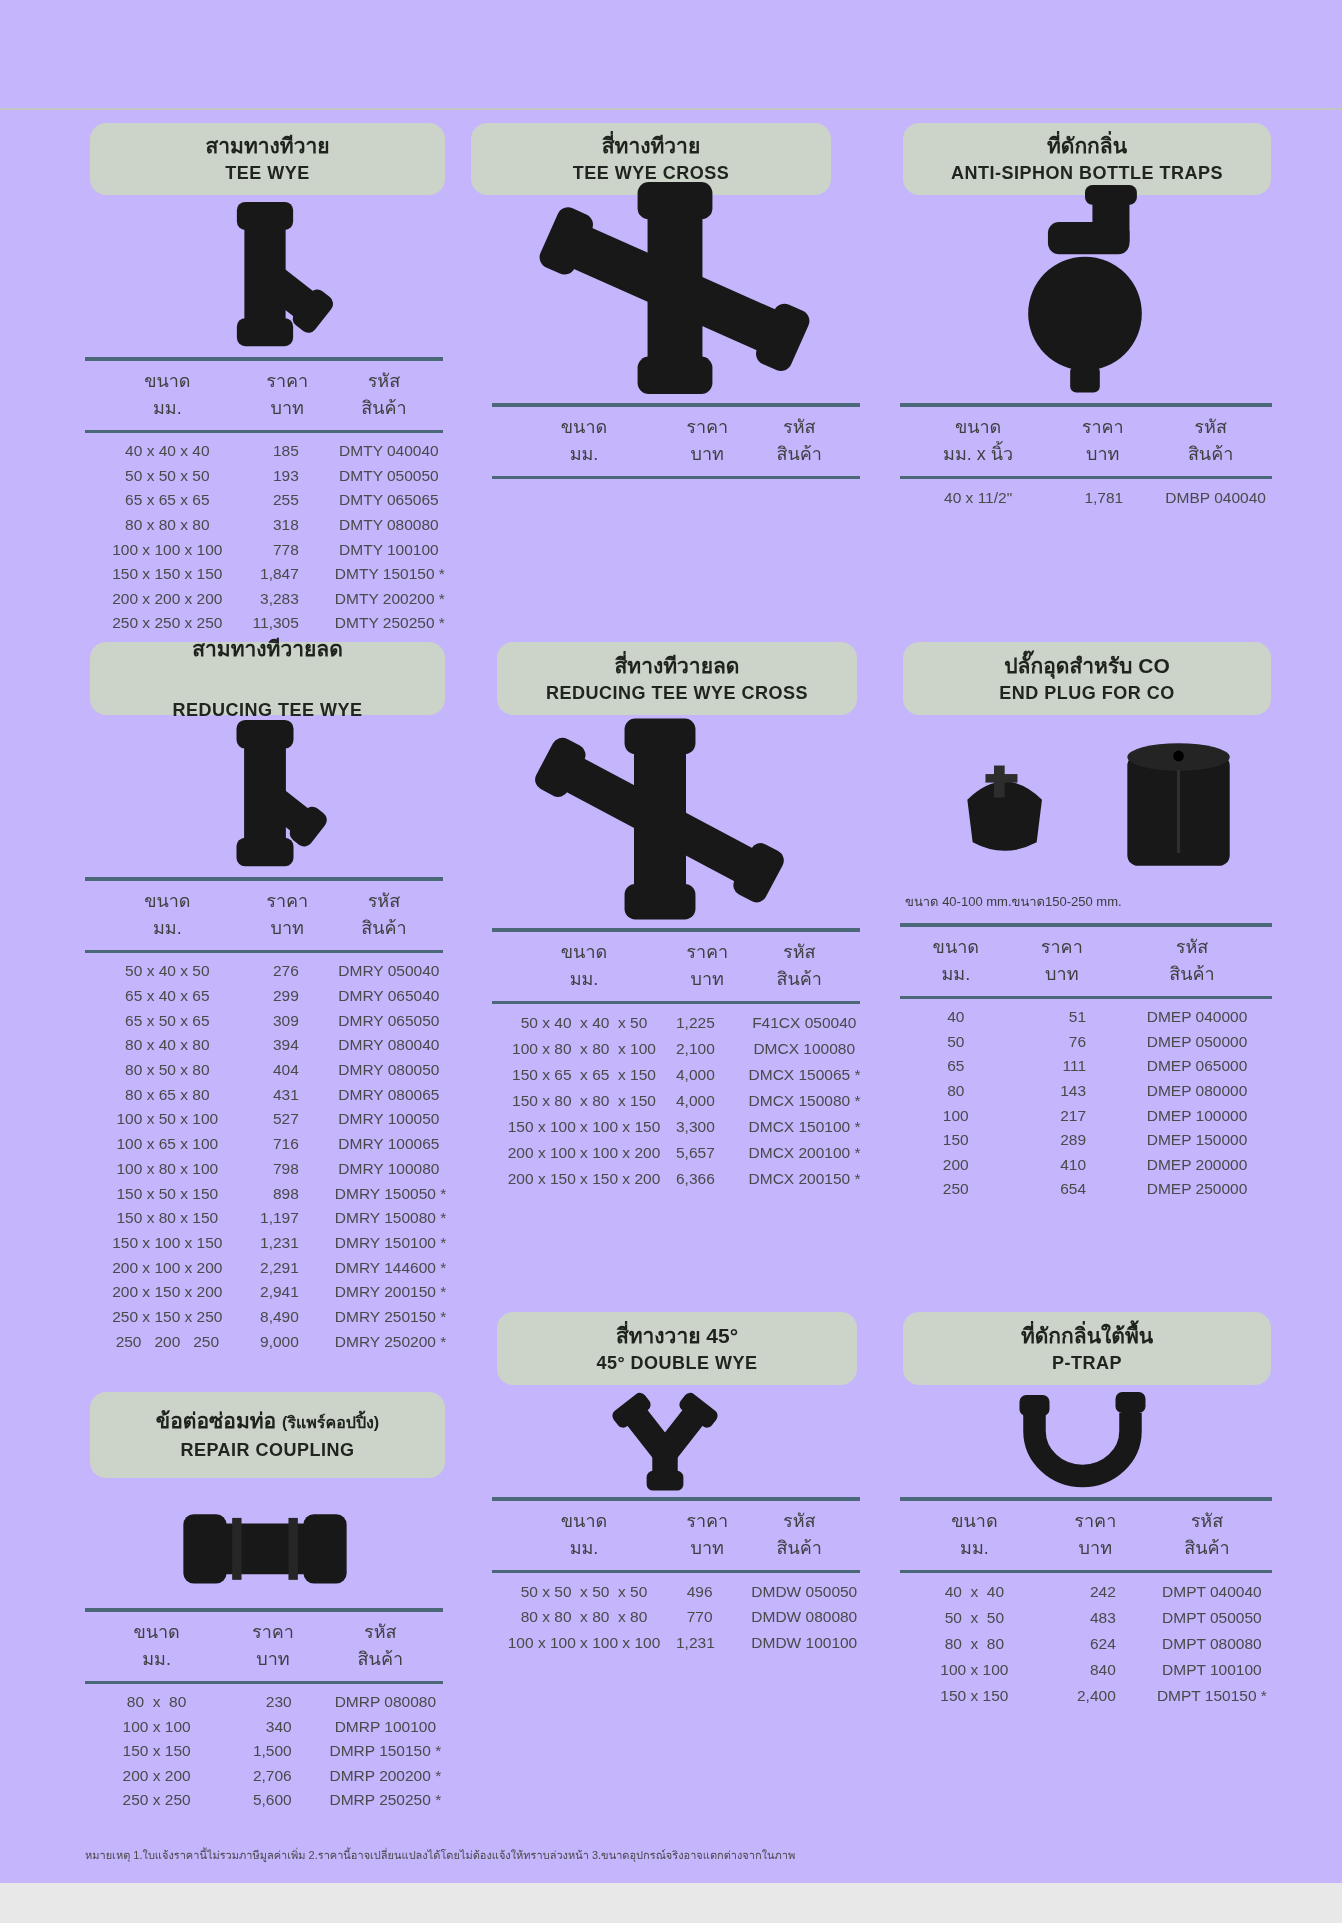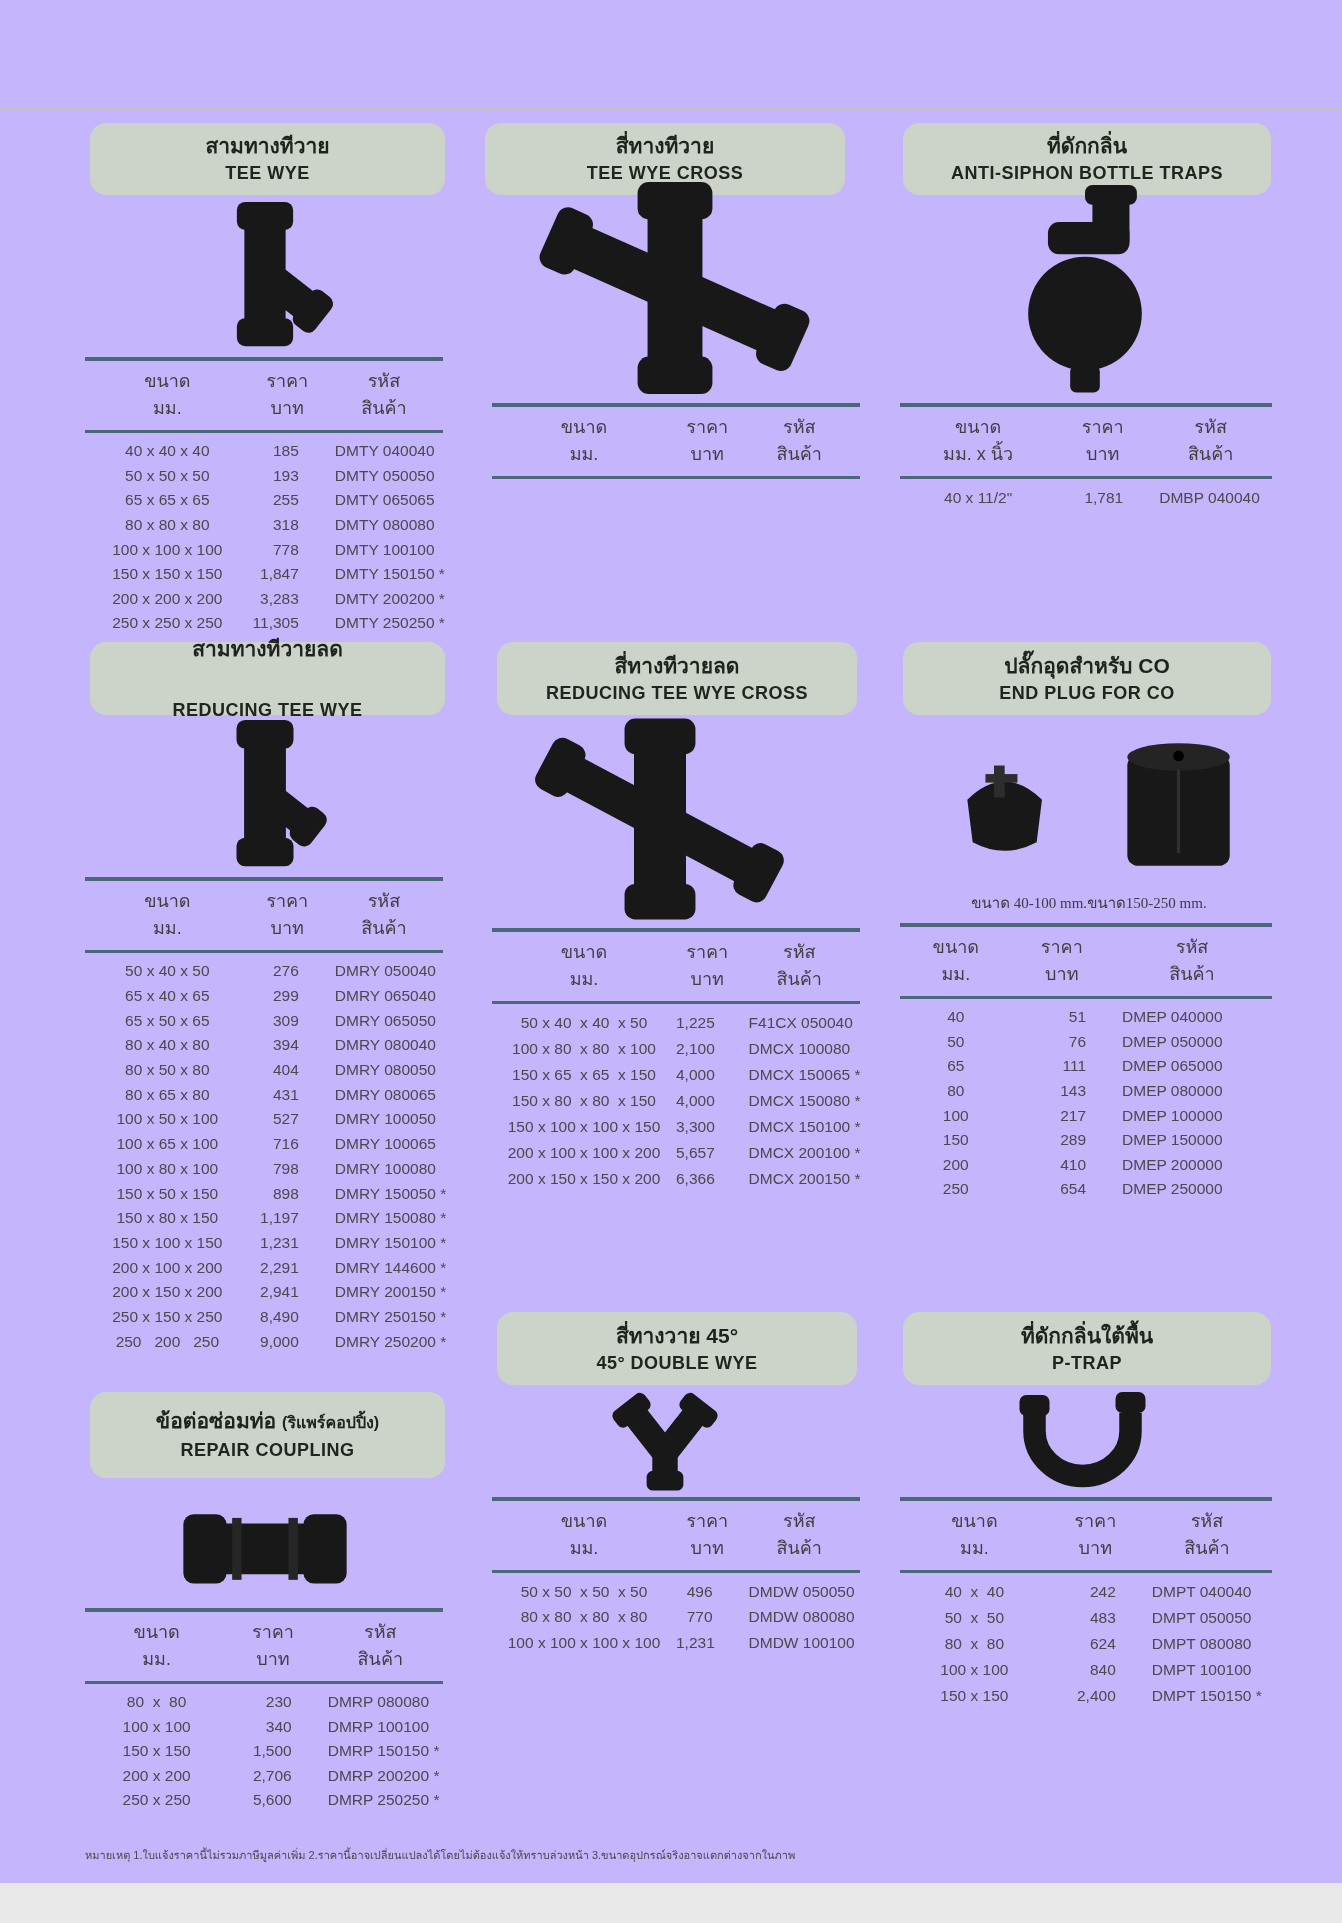--- a/index.html
+++ b/index.html
@@ -16,34 +16,34 @@
   .card .note{font-size:16px;font-weight:bold;}
 
   
   .tbl{position:absolute;border-top:4px solid var(--line,#4a6877);}
   .thead{display:grid;grid-template-columns:var(--cols);padding:7px 0 8px;border-bottom:3px solid var(--line,#4a6877);}
   .hc i{display:block;font-style:normal;text-align:center;font-size:18px;line-height:27px;color:#3f3f3f;}
   .rows{padding-top:6px;}
   .trow{display:grid;grid-template-columns:var(--cols);height:var(--rh,24.6px);align-items:center;font-size:15.5px;}
   .c-size{text-align:center;white-space:pre;}
   .c-price{text-align:right;padding-right:26px;white-space:pre;}
-  .c-code{text-align:left;padding-left:10px;white-space:pre;}
+  .c-code{text-align:center;padding-left:10px;white-space:pre;}
 
   .imgbox{position:absolute;display:flex;align-items:center;justify-content:center;}
   .imgbox svg{width:100%;height:100%;}
 
-  .captions{position:absolute;display:flex;justify-content:center;font-size:15px;color:#3d3d3d;font-family:Liberation Serif, serif;}
+  .captions{position:absolute;display:flex;justify-content:flex-start;font-size:13px;color:#3d3d3d;}
   .footer-note{position:absolute;left:85px;top:1846px;width:1180px;font-size:11px;color:#4a4a4a;}
 
   
   .s1c{left:90px;top:123px;width:355px;height:72px;}
   .s1i{left:160px;top:200px;width:210px;height:150px;}
   .s1t{left:85px;top:357px;width:358px;}
 
-  .s2c{left:485px;top:123px;width:360px;height:72px;}
+  .s2c{left:471px;top:123px;width:360px;height:72px;}
   .s2i{left:535px;top:182px;width:280px;height:212px;}
   .s2t{left:492px;top:403px;width:368px;}
 
   .s3c{left:903px;top:123px;width:368px;height:72px;}
   .s3i{left:985px;top:185px;width:200px;height:210px;}
   .s3t{left:900px;top:403px;width:372px;}
 
   .s4c{left:90px;top:642px;width:355px;height:73px;gap:36px;}
   .s4i{left:160px;top:718px;width:210px;height:152px;}
   .s4t{left:85px;top:877px;width:358px;}

